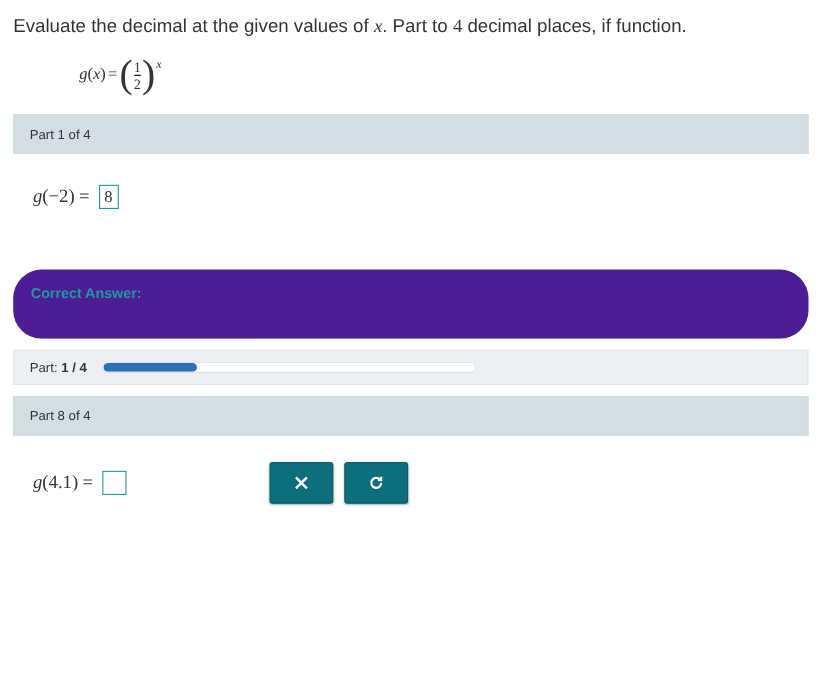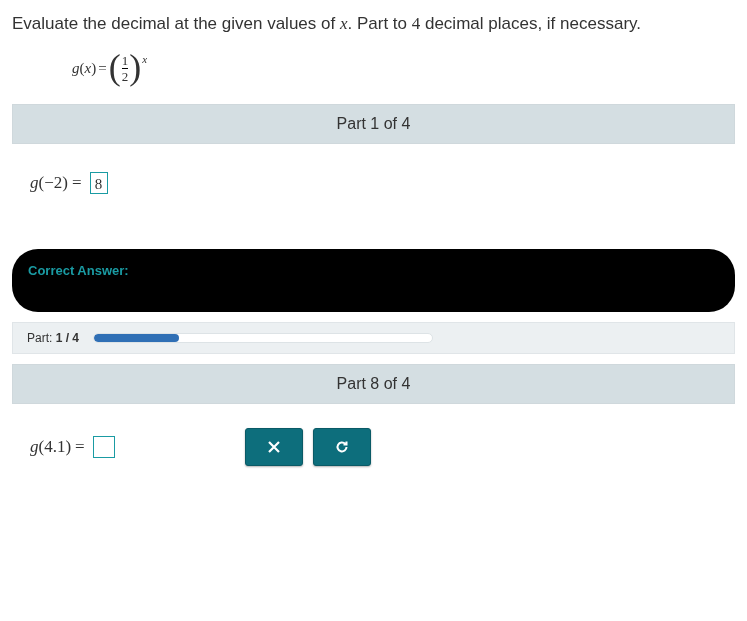--- a/index.html
+++ b/index.html
@@ -51,24 +51,23 @@
     vertical-align: super;
     font-style: italic;
     position: relative;
     top: -10px;
     left: 1px;
   }
 
   .part-header {
     background: #d4dee2;
     padding: 10px 14px;
-    font-size: 16px;
+    font-size: 12px;
     color: #333;
     border: 1px solid #cfd8dc;
-    text-align: center;
   }
   .part-body {
     padding: 28px 18px 55px 18px;
   }
 
   .answer-line {
     font-family: 'Times New Roman', serif;
     font-size: 17px;
     display: inline-flex;
     align-items: center;
@@ -81,21 +80,21 @@
     line-height: 22px;
     text-align: center;
     padding: 0 4px;
     margin-left: 4px;
     font-family: 'Times New Roman', serif;
     font-size: 15px;
   }
   .ans-box.empty { width: 22px; height: 22px; }
 
   .correct-section {
-    background: #000000;
+    background: #4c1d95;
     padding: 14px 16px 22px 16px;
     border-radius: 26px;
   }
   .correct-label {
     color: #1a9ba3;
     font-weight: bold;
     font-size: 13px;
     margin-bottom: 12px;
   }
   .correct-box {
@@ -154,21 +153,21 @@
   }
   .btn svg { width: 16px; height: 16px; stroke: #fff; fill: none; stroke-width: 2; }
   .btn.close svg { stroke-width: 2.2; }
 
   .spacer { height: 10px; background: #fff; }
 </style>
 </head>
 <body>
 
 <div class="prompt">
-  <span>Evaluate the decimal at the given values of </span><span class="var-x">x</span><span>. Part to </span><span class="num">4</span><span> decimal places, if necessary.</span>
+  <span>Evaluate the decimal at the given values of </span><span class="var-x">x</span><span>. Part to </span><span class="num">4</span><span> decimal places, if function.</span>
 </div>
 
 <div class="formula-block">
   <span class="formula-row">
     <span class="fn-g">g</span>
     <span>(</span>
       <span class="fn-g">x</span>
       <span>)</span>
     <span style="margin:0 2px">=</span>
     <span class="paren-big">(</span>

